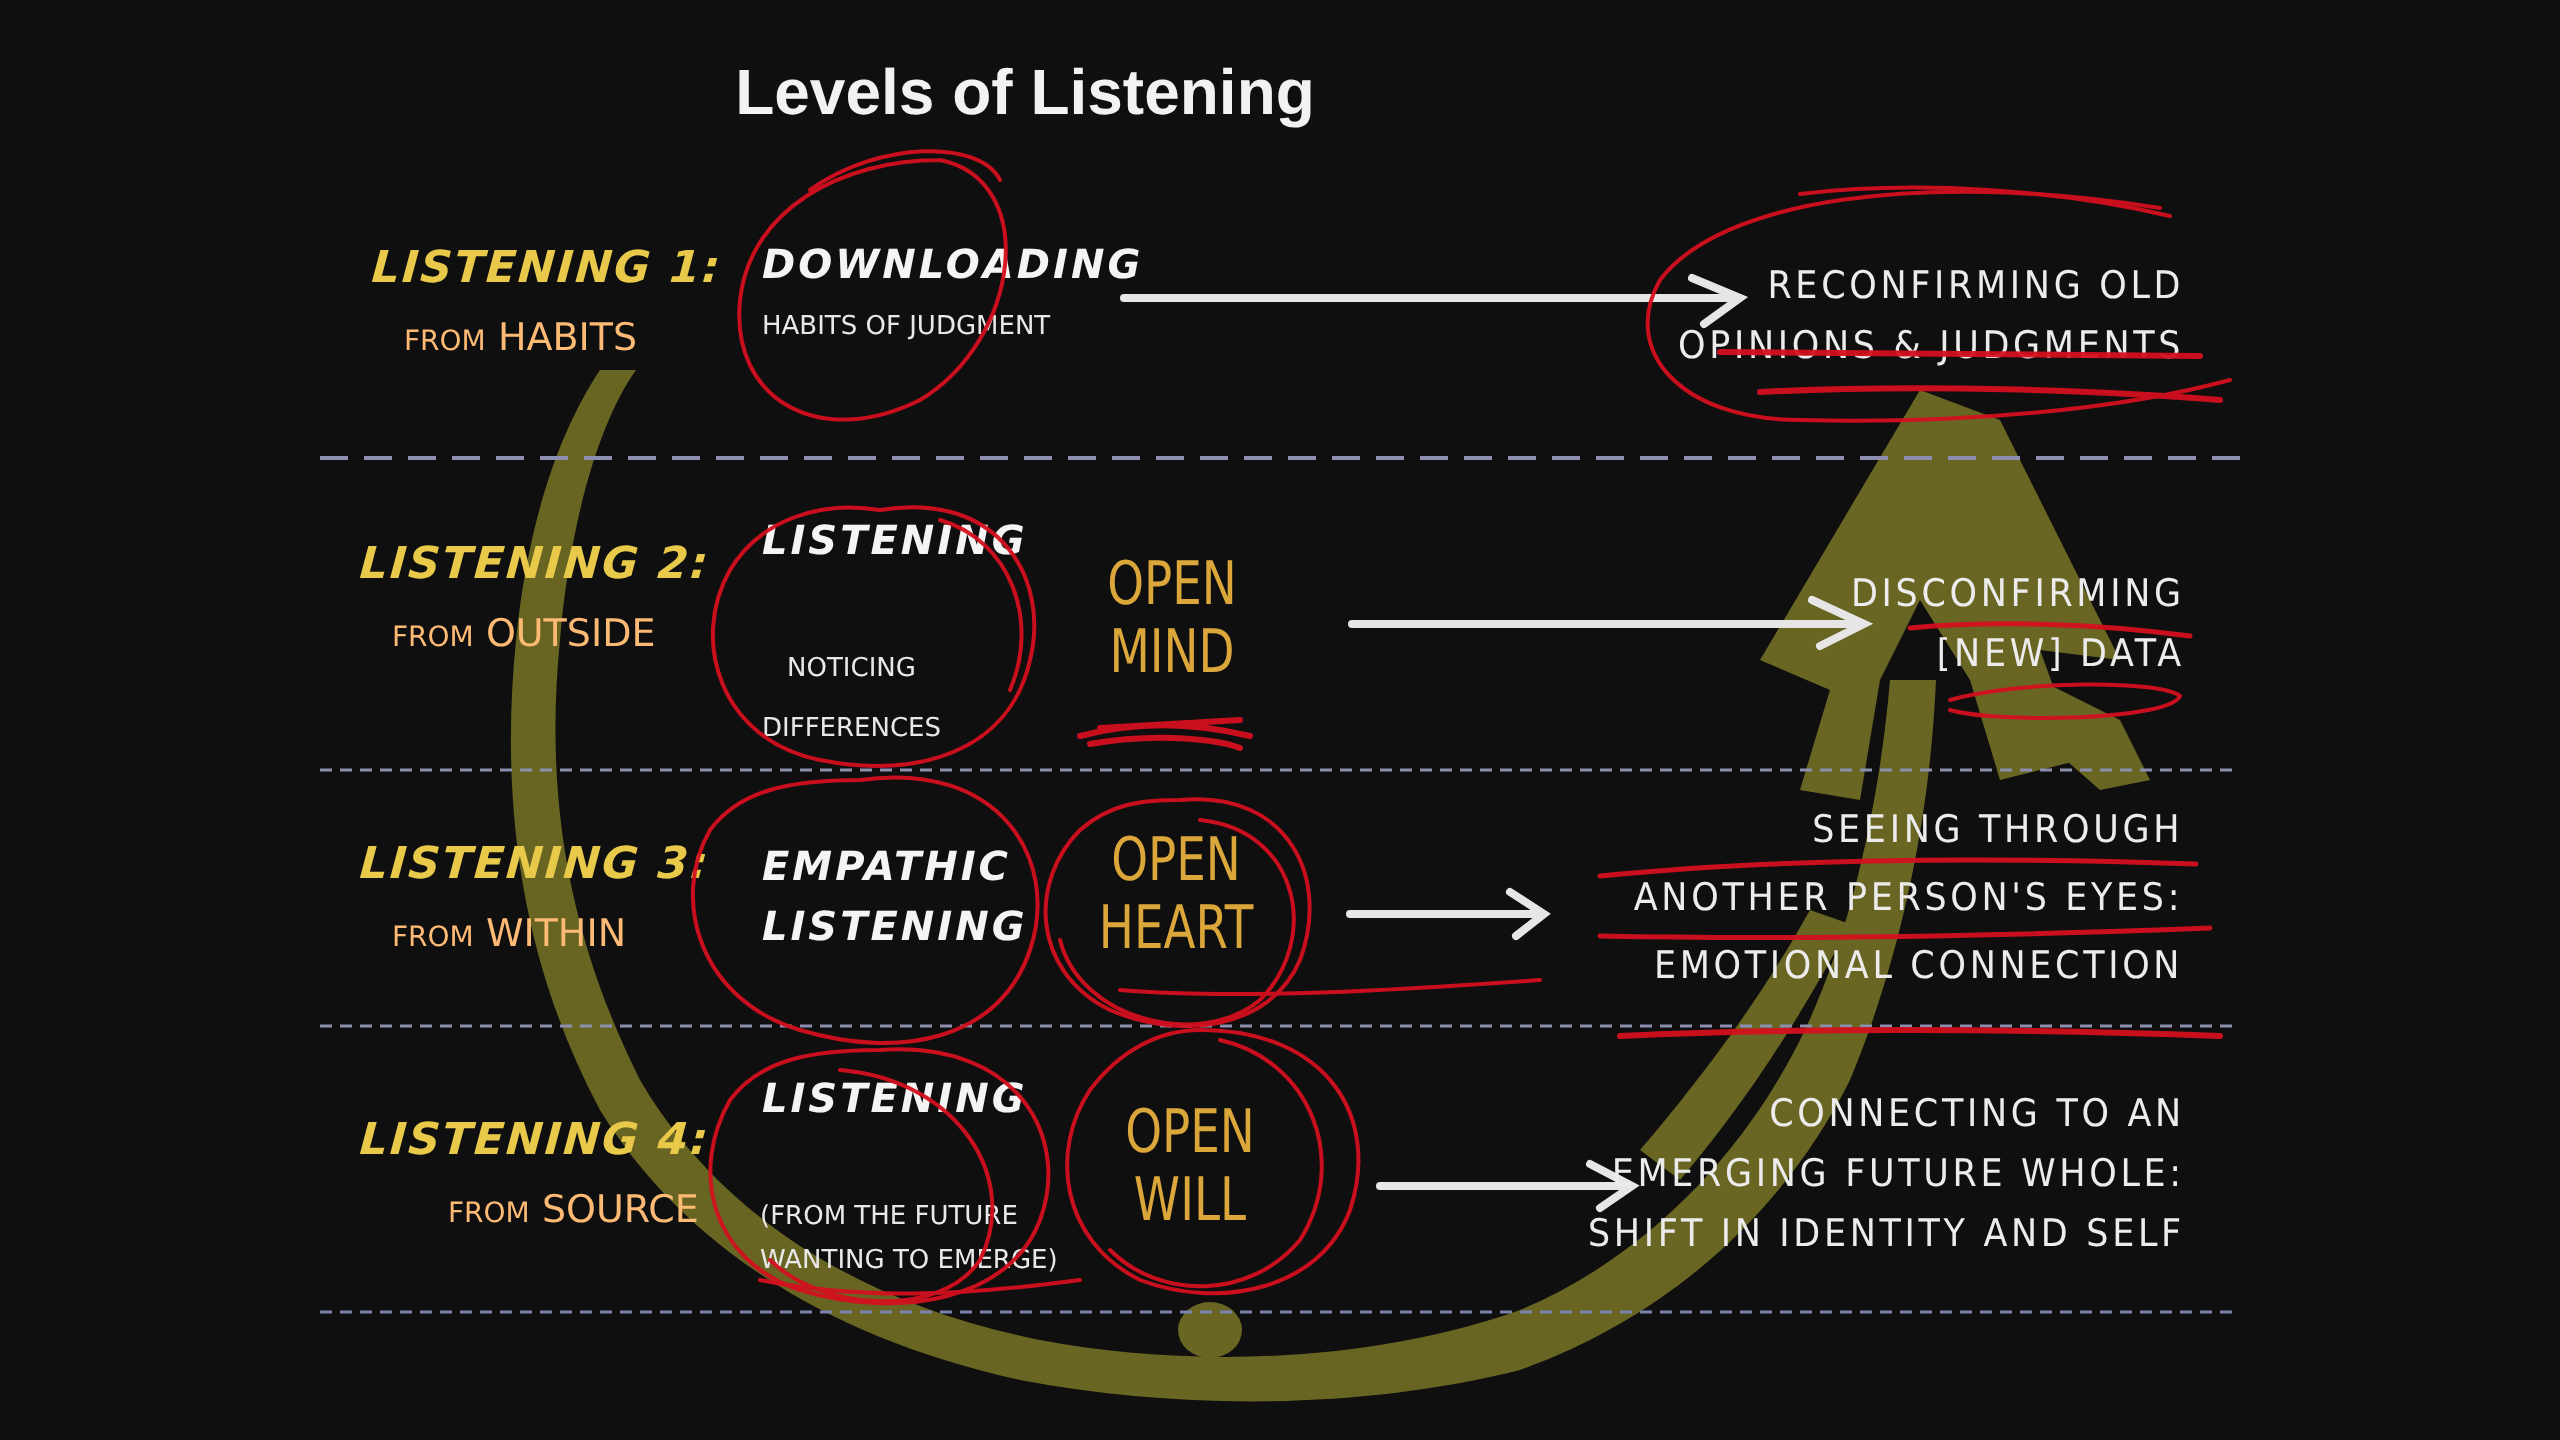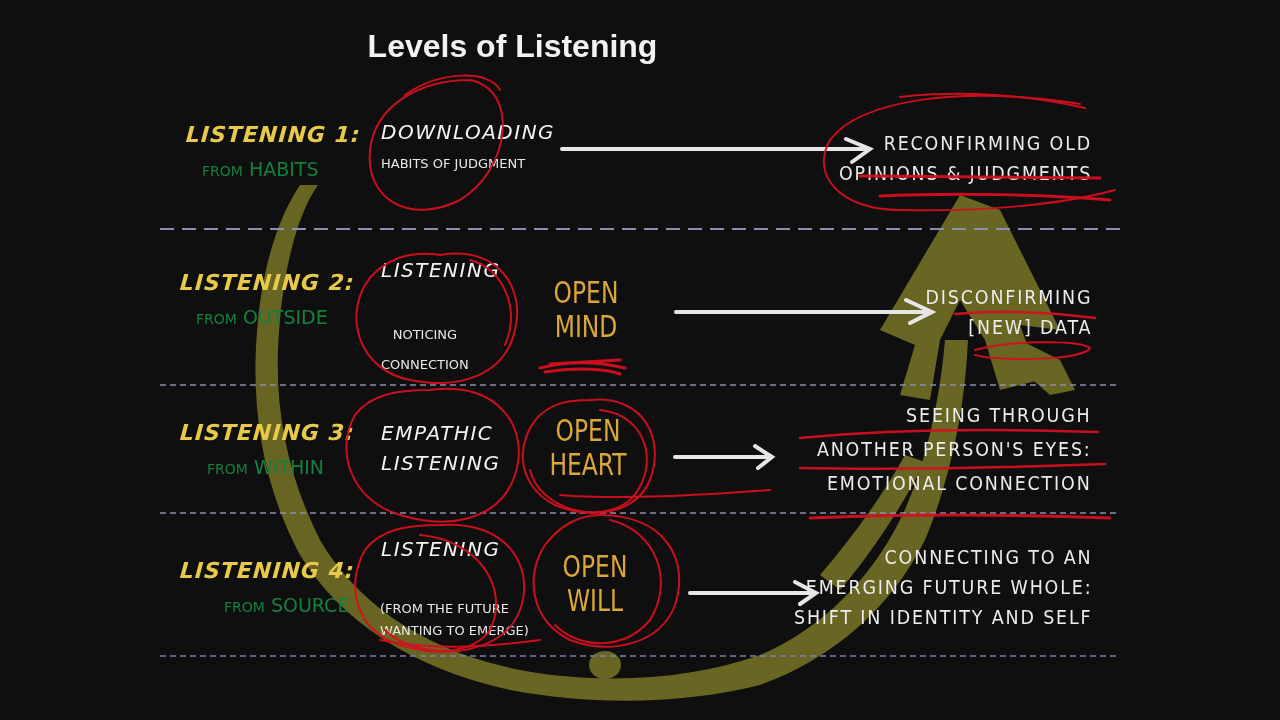--- a/index.html
+++ b/index.html
@@ -6,23 +6,23 @@
   html, body { width: 1280px; height: 720px; background: #0f0f0f; overflow: hidden; }
   body { position: relative; font-family: "Liberation Sans", sans-serif; }
   .title {
     position: absolute; left: 0; top: 28px; width: 1025px; text-align: center;
     font-family: "Liberation Sans", sans-serif; font-weight: bold; font-size: 32px;
     color: #f2f2f2;
   }
   svg.layer { position: absolute; left: 0; top: 0; width: 1280px; height: 720px; }
   .t { position: absolute; font-family: "DejaVu Sans", sans-serif; white-space: nowrap; letter-spacing: 1px; }
   .level-title { color: #e8c94a; font-weight: bold; font-size: 22px; font-style: italic; transform: skewX(-4deg); }
-  .level-source { color: #15803d; font-size: 19px; letter-spacing: 0px; }
+  .level-source { color: #fdba74; font-size: 19px; letter-spacing: 0px; }
   .level-source .small { font-size: 14px; }
-  .mode-title { color: #f4f4f4; font-weight: normal; font-size: 20px; font-style: italic; letter-spacing: 1.5px; }
+  .mode-title { color: #f4f4f4; font-weight: bold; font-size: 20px; font-style: italic; letter-spacing: 1.5px; }
   .mode-sub { color: #e8e8e8; font-size: 13px; letter-spacing: 0px; }
   .open { color: #dba63a; font-size: 30px; text-align: center; line-height: 34px; letter-spacing: 0; font-family: "DejaVu Sans", sans-serif; transform: scaleX(0.78); transform-origin: center; }
   .outcome { color: #ececec; font-size: 19px; text-align: right; line-height: 30px; letter-spacing: 2px; font-family: "DejaVu Sans", sans-serif; transform: scaleX(0.92); transform-origin: right; }
 </style>
 </head>
 <body>
 
 <div class="title">Levels of Listening</div>
 
 <svg class="layer" viewBox="0 0 1280 720">
@@ -81,33 +81,33 @@
 <div class="t level-title" style="left:180px; top:270px;">LISTENING 2:</div>
 <div class="t level-source" style="left:196px; top:306px;">
   <span class="small">FROM</span>
   <span>OUTSIDE</span>
 </div>
 <div class="t mode-title" style="left:381px; top:256px; line-height:28px;">
   <div>LISTENING</div>
 </div>
 <div class="t mode-sub" style="left:381px; top:320px; line-height:30px;text-align:center;">
   <div>NOTICING</div>
-  <div>CONNECTION</div>
+  <div>DIFFERENCES</div>
 </div>
 <div class="t open" style="left:540px; top:276px; width:92px;">
   <div>OPEN</div>
   <div>MIND</div>
 </div>
 <div class="t outcome" style="right:188px; top:282px;">
   <div>DISCONFIRMING</div>
   <div>[NEW] DATA</div>
 </div>
 
 <div class="t level-title" style="left:180px; top:420px;">LISTENING 3:</div>
-<div class="t level-source" style="left:207px; top:456px;">
+<div class="t level-source" style="left:196px; top:456px;">
   <span class="small">FROM</span>
   <span>WITHIN</span>
 </div>
 <div class="t mode-title" style="left:381px; top:418px; line-height:30px;">
   <div>EMPATHIC</div>
   <div>LISTENING</div>
 </div>
 <div class="t open" style="left:536px; top:414px; width:104px;">
   <div>OPEN</div>
   <div>HEART</div>

